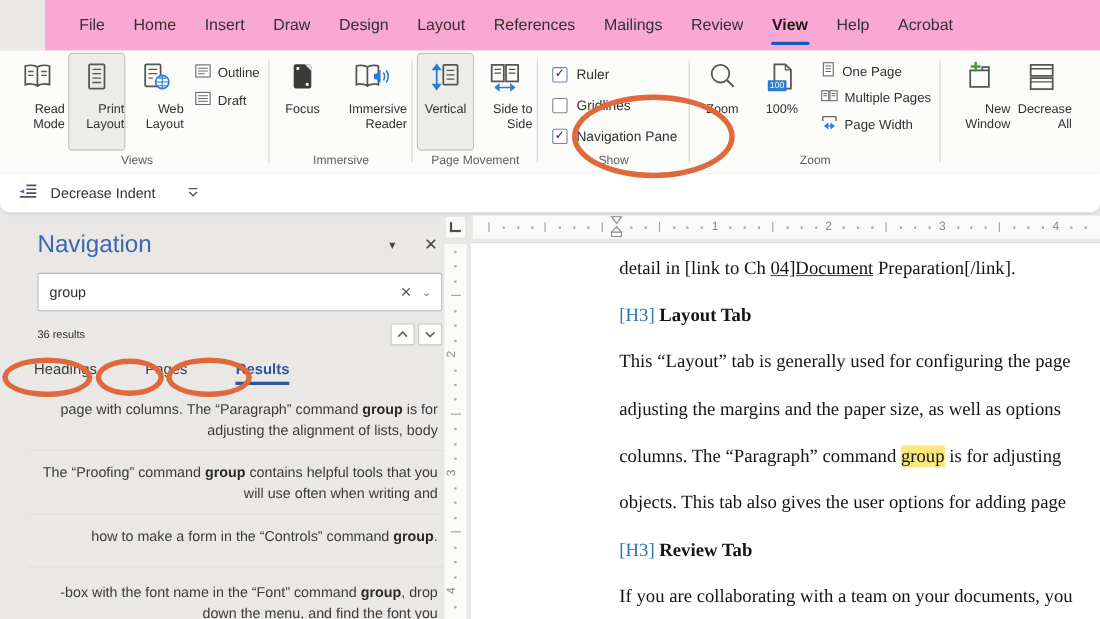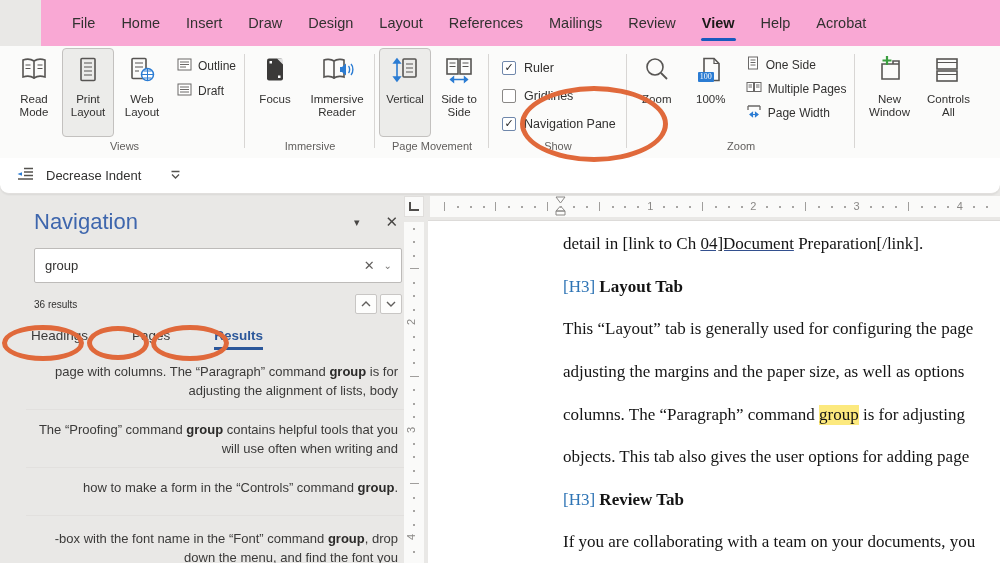--- a/index.html
+++ b/index.html
@@ -17,30 +17,30 @@
   
   #ribbon{position:absolute;top:46px;left:0;right:0;height:112px;background:#fbfbfa;
           border-bottom:1px solid #e3e1df;display:flex;padding:0 4px;}
   .rgroup{display:flex;flex-direction:column;align-items:center;position:relative;padding:0 3px;}
   .rgroup .sep{position:absolute;right:0;top:8px;bottom:10px;width:1px;background:#d8d6d4;}
   .rbody{flex:1;display:flex;align-items:stretch;}
   .glabel{font-size:11px;color:#605e5c;padding:1px 0 6px;white-space:nowrap;}
   .bigbtn{width:50px;display:flex;flex-direction:column;align-items:center;padding-top:7px;
           border:1px solid transparent;border-radius:4px;margin:2px 1px;}
   .bigbtn.selected{background:#ececea;border-color:#c3c1bf;}
-  .biglabel{font-size:11.5px;line-height:13px;text-align:center;margin-top:5px;color:#323130;white-space:pre-line;}
+  .biglabel{font-size:11.5px;line-height:13px;text-align:right;margin-top:5px;color:#323130;white-space:pre-line;}
   .smallcol{display:flex;flex-direction:column;gap:9px;padding:12px 6px 0 8px;}
   .smallbtn{display:flex;align-items:center;gap:6px;font-size:12px;white-space:nowrap;}
   .checkcol{display:flex;flex-direction:column;gap:7px;padding:11px 8px 0 10px;}
   .checkrow{display:flex;align-items:center;gap:8px;font-size:12.5px;white-space:nowrap;height:21px;}
   .cb{width:14px;height:14px;box-sizing:border-box;background:#fff;border:1px solid #6f87ab;border-radius:2px;
       display:flex;align-items:center;justify-content:center;font-size:11px;line-height:1;color:#262524;}
   .cb.unchecked{border-color:#8a8886;color:transparent;}
   .badge100{position:absolute;left:2px;bottom:6px;background:#2b7cd3;color:#fff;font-size:8px;
-            padding:1px 2px;border-radius:1px;line-height:1;font-family:Liberation Serif, serif;}
+            padding:1px 2px;border-radius:1px;line-height:1;}
 
   
   #qatrow{position:absolute;top:158px;left:0;right:0;height:35px;background:#ffffff;
           border-bottom:1px solid #e1dfdd;border-radius:0 0 9px 9px;box-shadow:0 1px 2px rgba(0,0,0,.07);
           display:flex;align-items:center;padding-left:16px;gap:11px;font-size:13px;}
   #qat-chevron{margin-left:18px;}
 
   
   #navpane{position:absolute;left:16px;top:193px;width:400px;bottom:0;}
   #nav-title-row{display:flex;align-items:center;margin:16px 18px 0 18px;}
@@ -306,21 +306,21 @@
           <span class="biglabel">100%</span>
         </div>
         <div class="smallcol" style="gap:7px;padding-top:10px;">
           <div class="smallbtn">
             <span>
               <svg width="14" height="14" viewBox="0 0 14 14">
                   <rect x="2.5" y="1" width="9" height="12" fill="#fff" stroke="#6a6867"></rect>
               <path d="M4.5 4h5M4.5 6.5h5M4.5 9h5" stroke="#6a6867"></path>
                 </svg>
             </span>
-            <span>One Side</span>
+            <span>One Page</span>
           </div>
           <div class="smallbtn">
             <span>
               <svg width="16" height="14" viewBox="0 0 16 14">
                   <rect x="1" y="2.5" width="6.5" height="9" fill="#fff" stroke="#6a6867"></rect>
               <rect x="8.5" y="2.5" width="6.5" height="9" fill="#fff" stroke="#6a6867"></rect>
               <path d="M2.5 5h3.5M2.5 7h3.5M10 5h3.5M10 7h3.5" stroke="#6a6867"></path>
                 </svg>
             </span>
             <span>Multiple Pages</span>
@@ -356,21 +356,21 @@
         <div class="bigbtn" style="width:52px">
           <span>
             <svg width="30" height="28" viewBox="0 0 30 28">
                 <g fill="none" stroke="#575553" stroke-width="1.6">
               <rect x="4" y="3" width="20" height="10"></rect>
                   <rect x="4" y="15" width="20" height="10"></rect>
               <path d="M4 6.5h20M4 18.5h20" stroke-width="1.2"></path>
                 </g>
               </svg>
           </span>
-          <span class="biglabel">Controls All</span>
+          <span class="biglabel">Decrease All</span>
         </div>
       </div>
     </div>
   </div>
 
   <div id="qatrow">
     <span>
       <svg width="19" height="16" viewBox="0 0 19 16">
         <path d="M8 2.5h9M8 6h9M8 9.5h9M2 13h15" stroke="#55534f" stroke-width="1.5" fill="none"></path>
         <path d="M6 6.2L1.5 8l4.5 1.8z" fill="#2b7cd3"></path>

